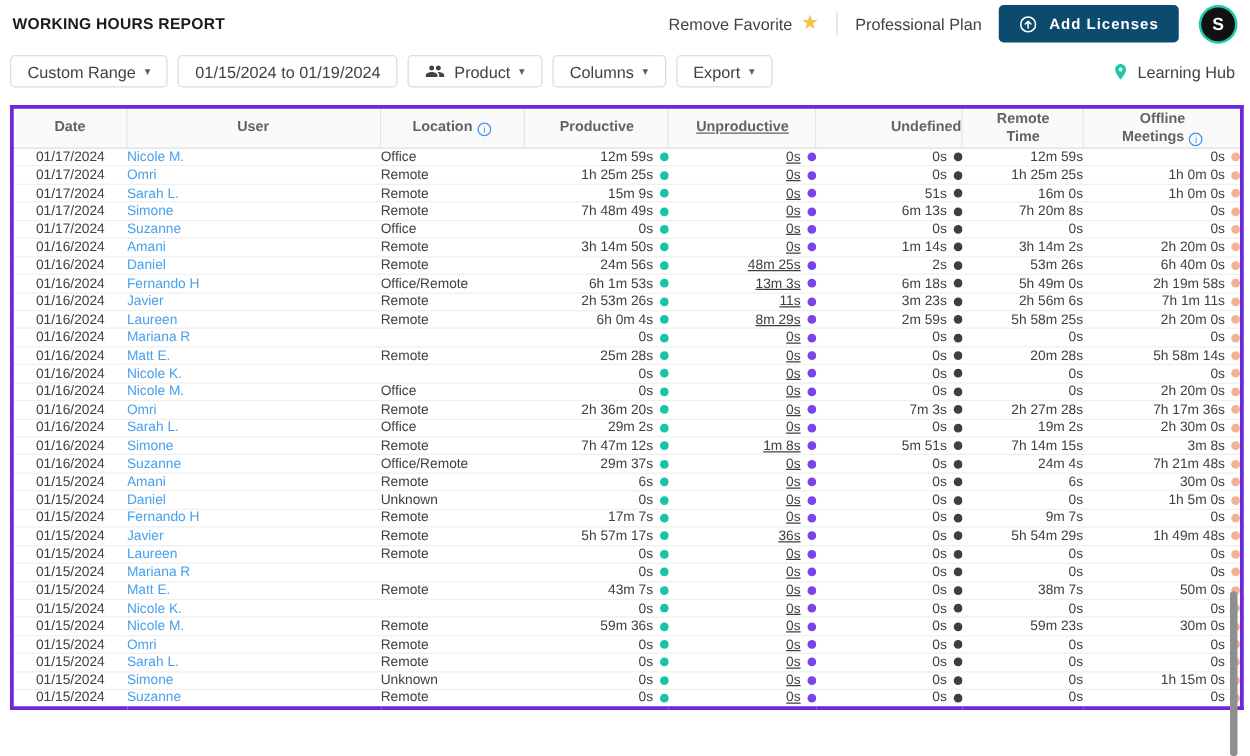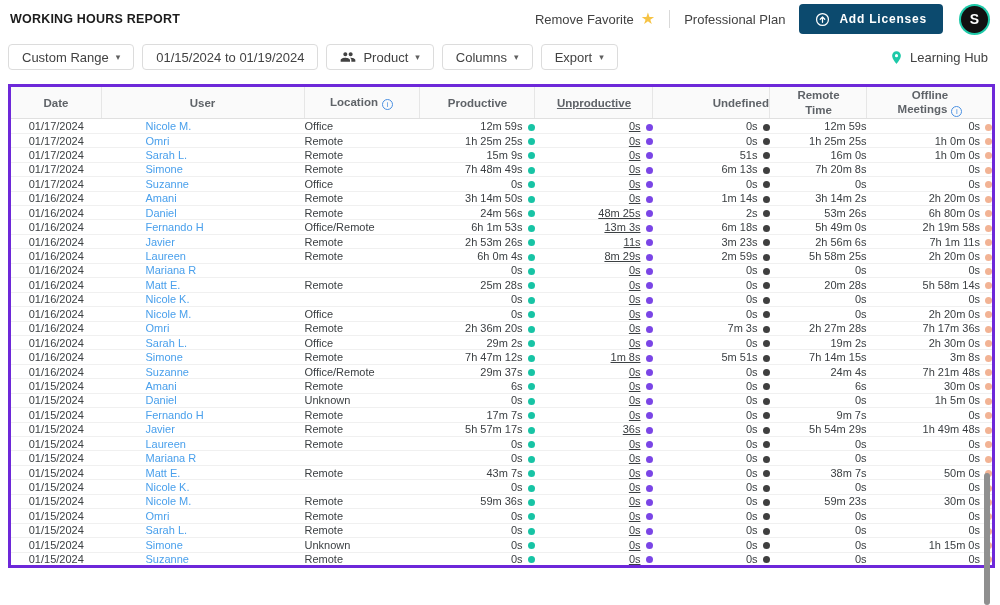--- a/index.html
+++ b/index.html
@@ -50,21 +50,21 @@
   .grid tr:last-child td { border-bottom:none; }
   .col-date   { width:92px;  text-align:center; }
   .col-user   { width:203px; text-align:left; padding-left:16px; }
   .col-location { width:115px; text-align:left; padding-left:5px; }
   .col-productive   { width:115px; text-align:right; padding-right:8px; }
   .col-unproductive { width:118px; text-align:right; padding-right:8px;text-decoration:underline; }
   .col-undefined    { width:117px; text-align:right; padding-right:8px; }
   .col-active_time  { width:97px;  text-align:right; padding-right:14px; }
   .col-offline_meetings { width:127px; text-align:right; padding-right:16px; }
   .dot { display:inline-block; width:7px; height:7px; border-radius:50%; margin-left:5px; vertical-align:-0.5px; }
-  .user-link { color:#4aa0ec; cursor:pointer;margin-left:44px; }
+  .user-link { color:#4aa0ec; cursor:pointer; }
 
   
   .scroll-thumb { position:absolute; left:984px; top:473px; width:6px; height:132px; background:#8f8f8f; border-radius:3px; }
 </style>
 </head>
 <body>
 
 <div class="topbar">
   <div class="page-title">WORKING HOURS REPORT</div>
   <div class="topbar-right">
@@ -211,21 +211,21 @@
           <td class="col-offline_meetings"><span>2h 20m 0s</span><span class="dot" style="background: rgb(242, 179, 148);"></span></td>
         </tr>
         <tr>
           <td class="col-date"><span>01/16/2024</span></td>
           <td class="col-user"><span class="user-link">Daniel</span></td>
           <td class="col-location"><span>Remote</span></td>
           <td class="col-productive"><span>24m 56s</span><span class="dot" style="background: rgb(23, 196, 165);"></span></td>
           <td class="col-unproductive"><span>48m 25s</span><span class="dot" style="background: rgb(122, 69, 230);"></span></td>
           <td class="col-undefined"><span>2s</span><span class="dot" style="background: rgb(63, 63, 63);"></span></td>
           <td class="col-active_time"><span>53m 26s</span></td>
-          <td class="col-offline_meetings"><span>6h 80m 0s</span><span class="dot" style="background: rgb(242, 179, 148);"></span></td>
+          <td class="col-offline_meetings"><span>6h 40m 0s</span><span class="dot" style="background: rgb(242, 179, 148);"></span></td>
         </tr>
         <tr>
           <td class="col-date"><span>01/16/2024</span></td>
           <td class="col-user"><span class="user-link">Fernando H</span></td>
           <td class="col-location"><span>Office/Remote</span></td>
           <td class="col-productive"><span>6h 1m 53s</span><span class="dot" style="background: rgb(23, 196, 165);"></span></td>
           <td class="col-unproductive"><span>13m 3s</span><span class="dot" style="background: rgb(122, 69, 230);"></span></td>
           <td class="col-undefined"><span>6m 18s</span><span class="dot" style="background: rgb(63, 63, 63);"></span></td>
           <td class="col-active_time"><span>5h 49m 0s</span></td>
           <td class="col-offline_meetings"><span>2h 19m 58s</span><span class="dot" style="background: rgb(242, 179, 148);"></span></td>

